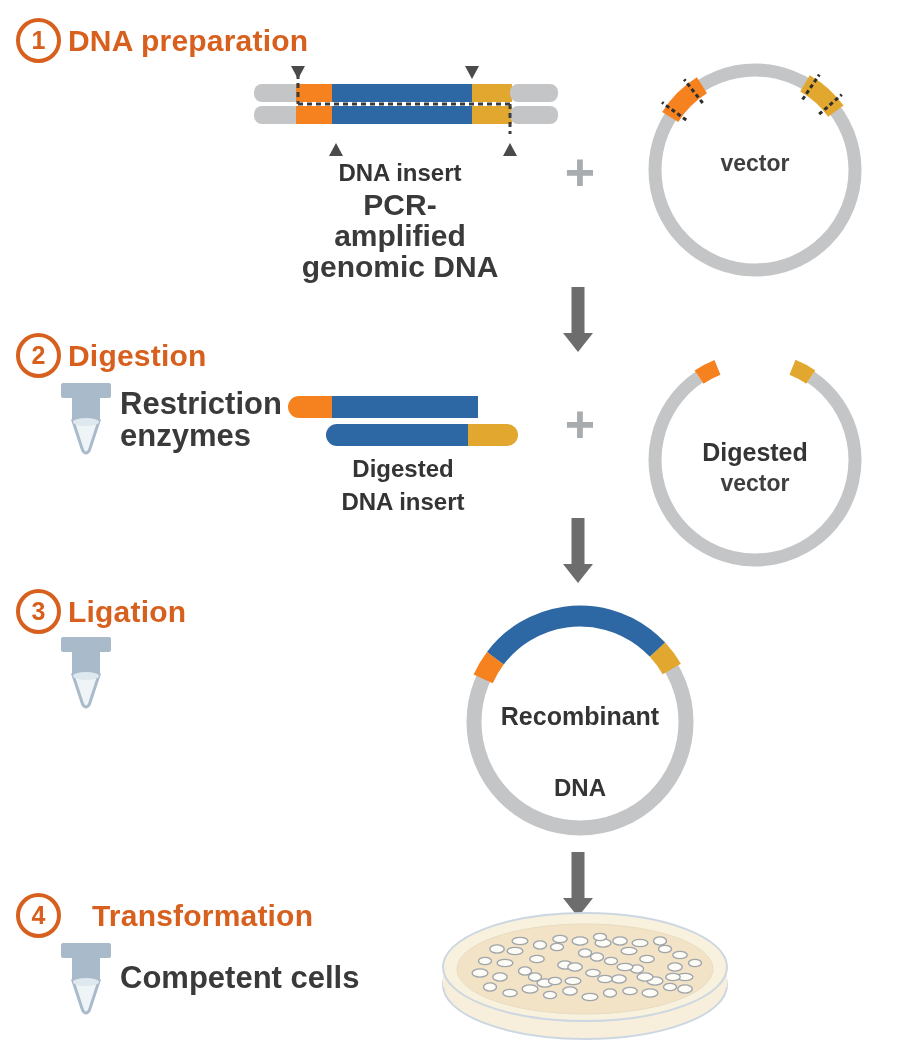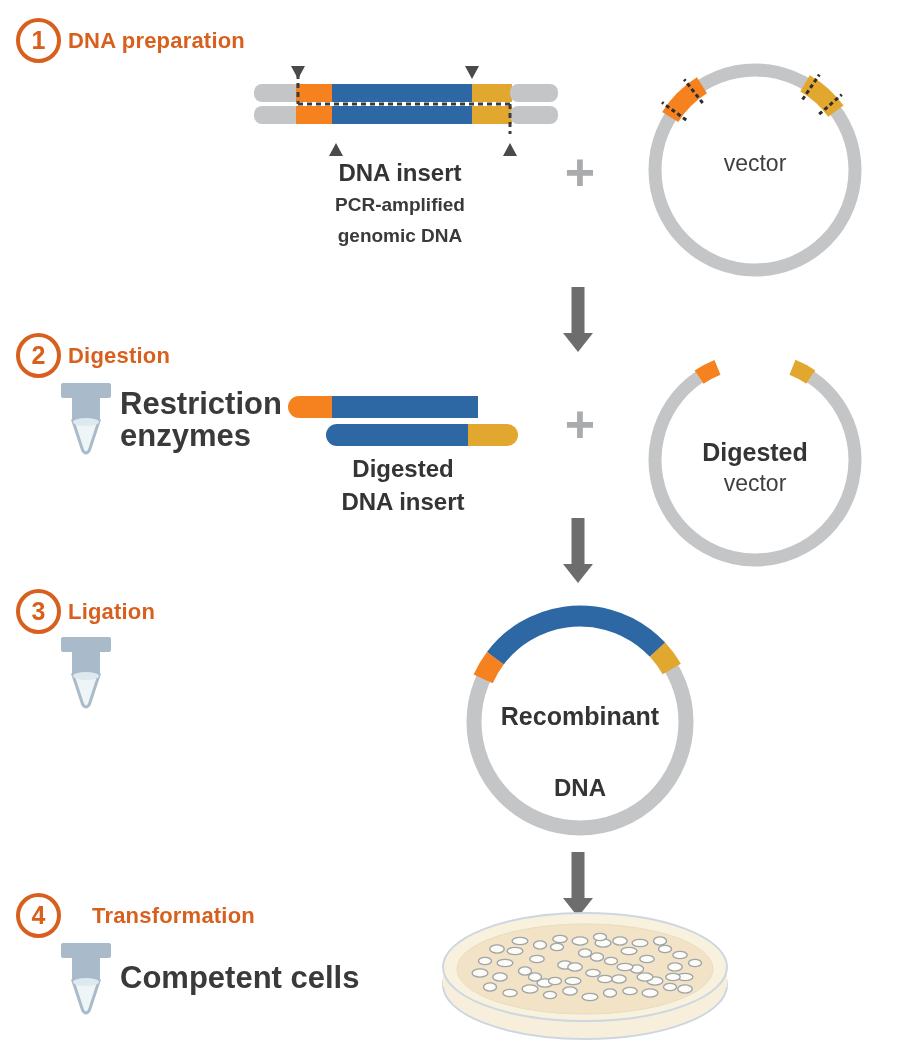--- a/index.html
+++ b/index.html
@@ -7,28 +7,28 @@
     position:relative;width:900px;height:1050px;background:#ffffff;overflow:hidden;
     font-family:"Liberation Sans", sans-serif;color:#343434;
   }
   .abs{position:absolute;}
   .step-badge{
     width:37px;height:37px;border:4px solid #D8601E;border-radius:50%;
     background:#fff;color:#D8601E;font-weight:800;font-size:25px;
     display:flex;align-items:center;justify-content:center;
   }
   .step-title{
-    font-size:22px;font-weight:800;color:#D8601E;line-height:45px;letter-spacing:.2px;
+    font-size:30px;font-weight:800;color:#D8601E;line-height:45px;letter-spacing:.2px;
   }
   .lbl{ text-align:center; }
   .lbl .l1{font-size:24px;font-weight:700;line-height:33px;color:#343434;}
-  .lbl .l2{font-size:19px;font-weight:600;line-height:31px;color:#3a3a3a;}
+  .lbl .l2{font-size:30px;font-weight:600;line-height:31px;color:#3a3a3a;}
   .circle-lbl{ text-align:center; }
   .circle-lbl .l1{font-size:25px;font-weight:700;line-height:32px;color:#343434;}
-  .circle-lbl .l2{font-size:23px;font-weight:400;line-height:30px;color:#3f3f3f;}
+  .circle-lbl .l2{font-size:23px;font-weight:700;line-height:30px;color:#3f3f3f;}
   .circle-lbl .l2b{font-size:24px;font-weight:700;line-height:31px;color:#343434;margin-top:40px;}
   .reagent-lbl{font-size:31px;font-weight:700;line-height:32px;color:#3a3a3a;}
   .plus{
     font-size:52px;font-weight:600;color:#A9ACAE;line-height:60px;width:48px;text-align:center;
   }
   svg{display:block;}
 </style>
 </head>
 <body>
 

